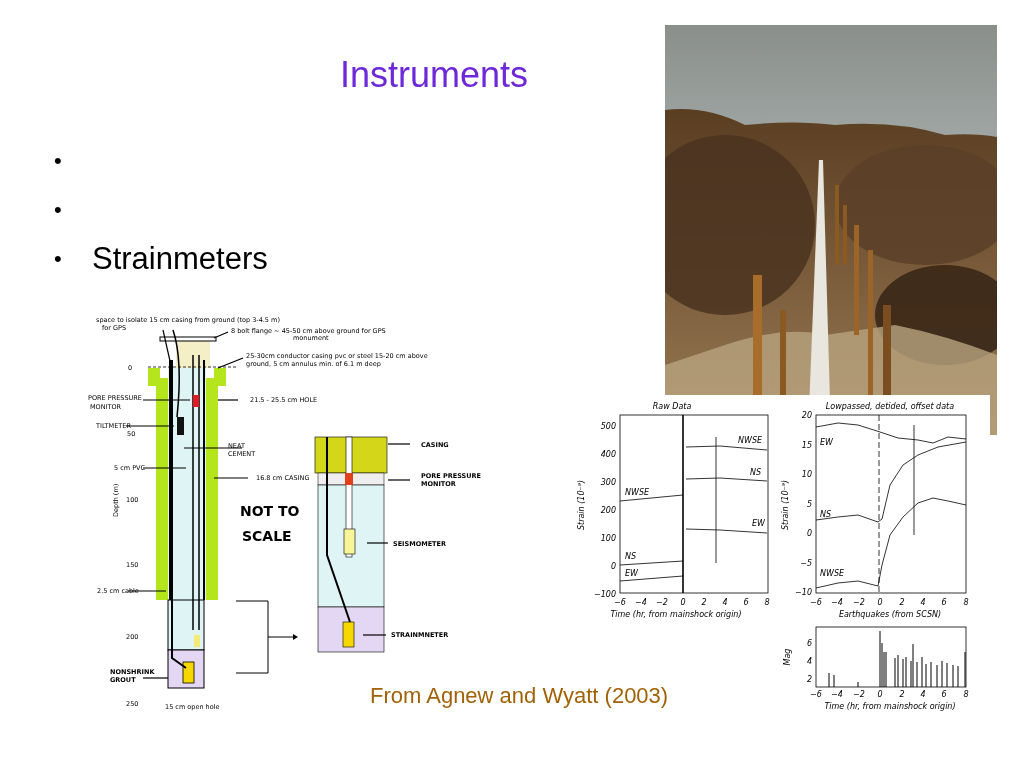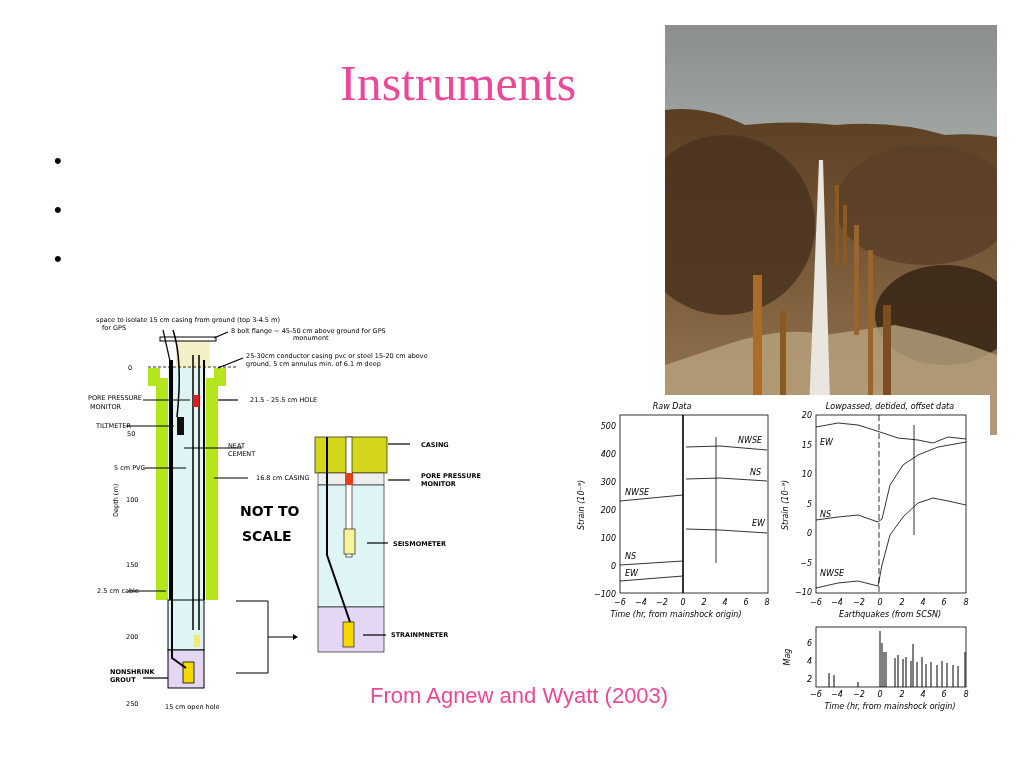--- a/index.html
+++ b/index.html
@@ -1,41 +1,42 @@
 <!DOCTYPE html>
 <html><head>
 <meta charset="utf-8">
 <style>
   * { box-sizing: border-box; margin: 0; padding: 0; }
   html, body { width: 1024px; height: 768px; background: #ffffff; overflow: hidden; }
   body { position: relative; font-family: "Liberation Sans", sans-serif; }
-  .title { position: absolute; left: 340px; top: 54px; font-size: 50px; color: #ec4899; font-family: Liberation Serif, serif; }
+  .title { position: absolute; left: 340px; top: 54px; font-size: 36px; color: #6d28d9; font-family: Liberation Sans, sans-serif; }
   .bullets { position: absolute; left: 54px; top: 136px; list-style: none; }
   .bullets li { font-size: 31px; color: #000; height: 49px; line-height: 40px; display: flex; align-items: center; }
   .bullets li .dot { width: 38px; font-size: 22px; }
   .photo { position: absolute; left: 665px; top: 25px; width: 332px; height: 410px; overflow: hidden; }
   .diagram { position: absolute; left: 88px; top: 300px; width: 420px; height: 420px; }
   .chart-box { position: absolute; background: #fff; font-style: italic; }
-  .citation { position: absolute; left: 370px; top: 683px; font-size: 22px; color: #ec4899; }
+  .citation { position: absolute; left: 370px; top: 683px; font-size: 22px; color: #a16207; }
   svg text { font-family: "DejaVu Sans", sans-serif; }
 </style>
 </head>
 <body>
 
 <div class="title">Instruments</div>
 
 <ul class="bullets">
   <li>
       <span class="dot">•</span>
     </li>
   <li>
       <span class="dot">•</span>
     </li>
   <li>
       <span class="dot">•</span>
+      <span>Strainmeters</span>
     </li>
 </ul>
 
 <div class="photo">
   <svg width="332" height="410" viewBox="0 0 332 410">
     <defs>
       <linearGradient id="sky" x1="0" y1="0" x2="0" y2="1">
         <stop offset="0" stop-color="#8a8f8c"></stop>
         <stop offset="0.6" stop-color="#b9c0bd"></stop>
         <stop offset="1" stop-color="#c8c9bf"></stop>

